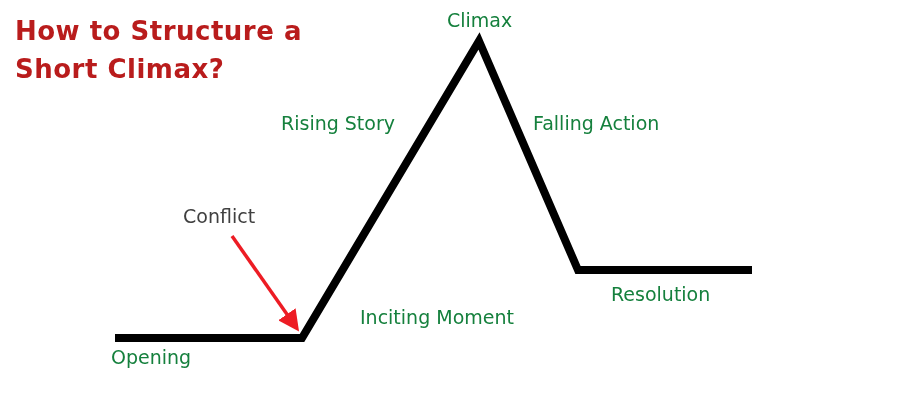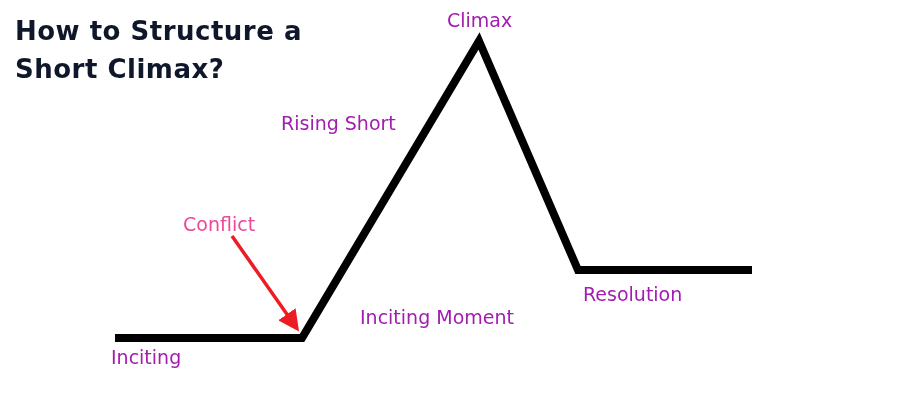--- a/index.html
+++ b/index.html
@@ -19,44 +19,43 @@
     position: absolute;
     left: 0;
     top: 0;
   }
   .title {
     position: absolute;
     left: 15px;
     top: 12px;
     font-size: 26px;
     font-weight: bold;
-    color: #0f172a;
+    color: #b91c1c;
     line-height: 38px;
     letter-spacing: 0.5px;
   }
   .stage-label {
     position: absolute;
     font-size: 19px;
-    color: #a21caf;
+    color: #15803d;
     white-space: nowrap;
   }
   .label-climax         { left: 447px; top: 9px;   }
   .label-rising-action  { left: 281px; top: 112px; }
   .label-falling-action { left: 533px; top: 112px; }
   .label-inciting       { left: 360px; top: 306px; }
-  .label-resolution     { left: 583px; top: 283px; }
+  .label-resolution     { left: 611px; top: 283px; }
   .label-opening        { left: 111px; top: 345px; line-height: 25px; }
   .label-conflict {
     position: absolute;
     left: 183px;
     top: 205px;
     font-size: 19px;
-    color: #ec4899;
+    color: #404040;
     white-space: nowrap;
-    margin-top: 8px;
   }
 </style>
 </head>
 <body>
 
 <div class="canvas">
 
   <svg class="plot-svg" width="900" height="400" viewBox="0 0 900 400">
     <defs>
       <marker id="arrowhead" markerWidth="6" markerHeight="6" refX="2" refY="3" orient="auto">
@@ -69,26 +68,27 @@
     <line x1="232" y1="236" x2="291" y2="320" stroke="#ed1c24" stroke-width="3.5" marker-end="url(#arrowhead)"></line>
   </svg>
 
   <div class="title">
     <div>How to Structure a</div>
     <div>Short Climax?</div>
   </div>
 
   <div class="stage-label label-climax">Climax</div>
 
-  <div class="stage-label label-rising-action">Rising Short</div>
+  <div class="stage-label label-rising-action">Rising Story</div>
 
+  <div class="stage-label label-falling-action">Falling Action</div>
 
   <div class="label-conflict">Conflict</div>
 
   <div class="stage-label label-inciting">Inciting Moment</div>
 
   <div class="stage-label label-resolution">Resolution</div>
 
   <div class="stage-label label-opening">
-    <div>Inciting</div>
+    <div>Opening</div>
   </div>
 
 </div>
 
 </body></html>

